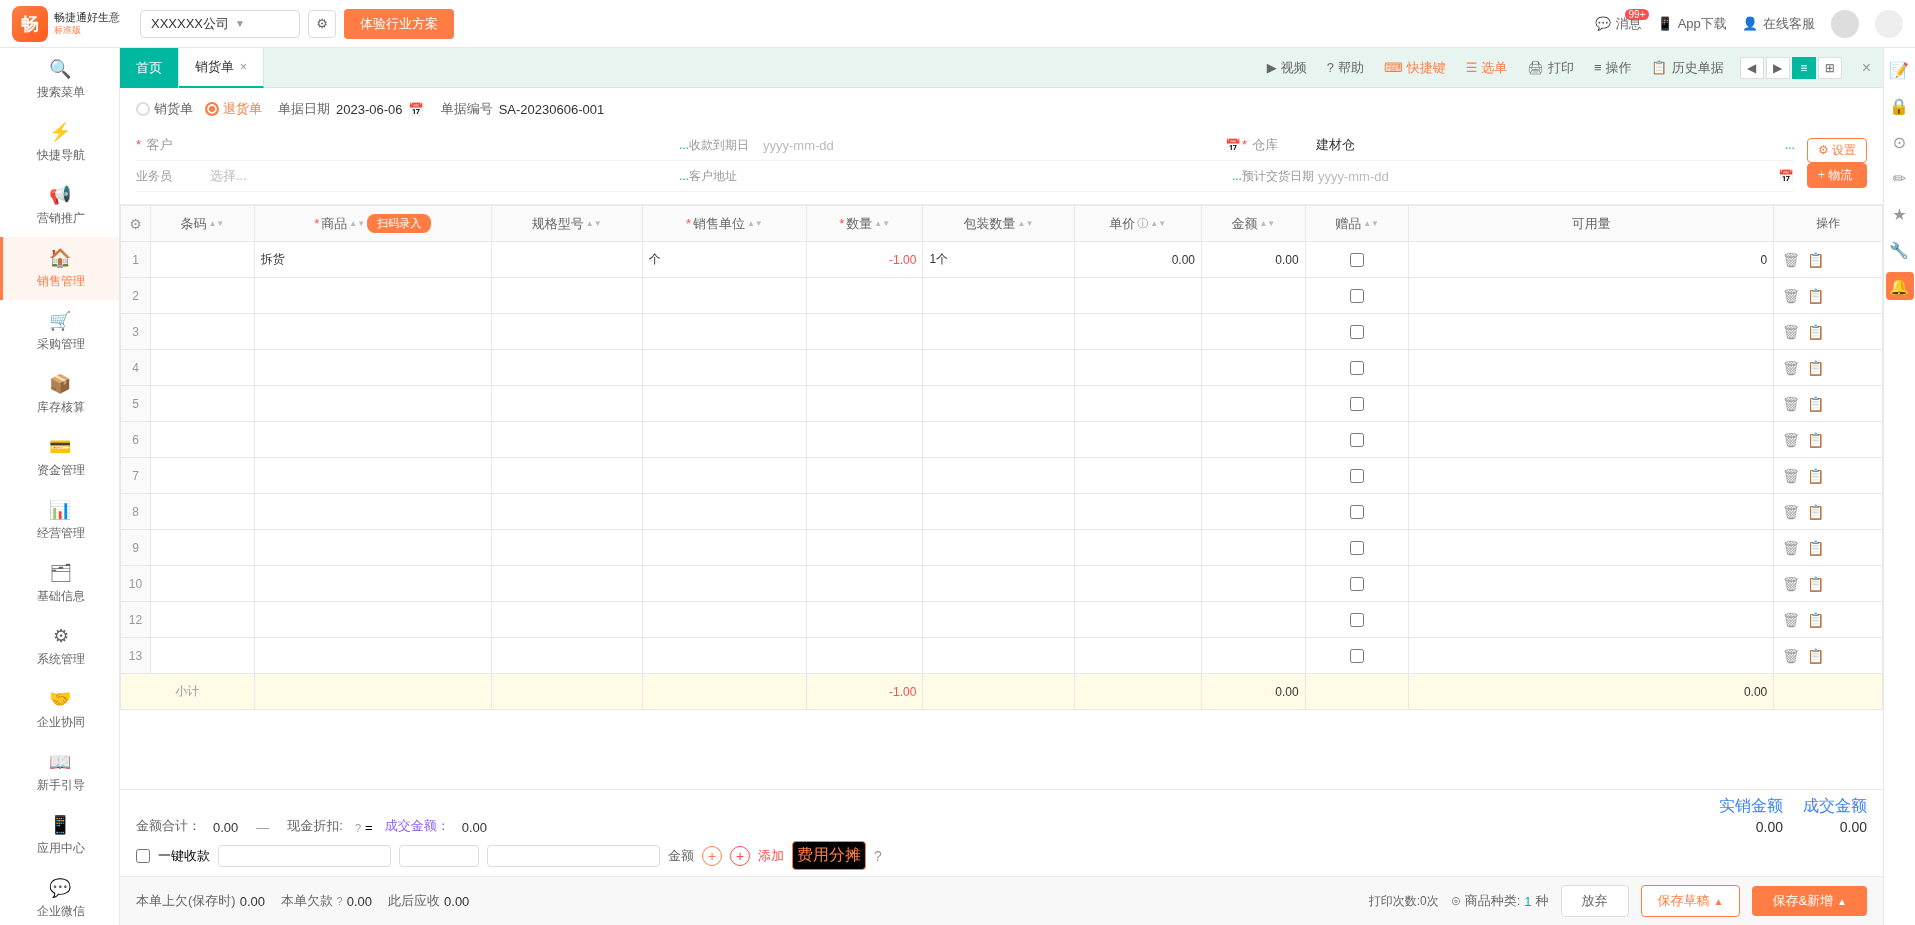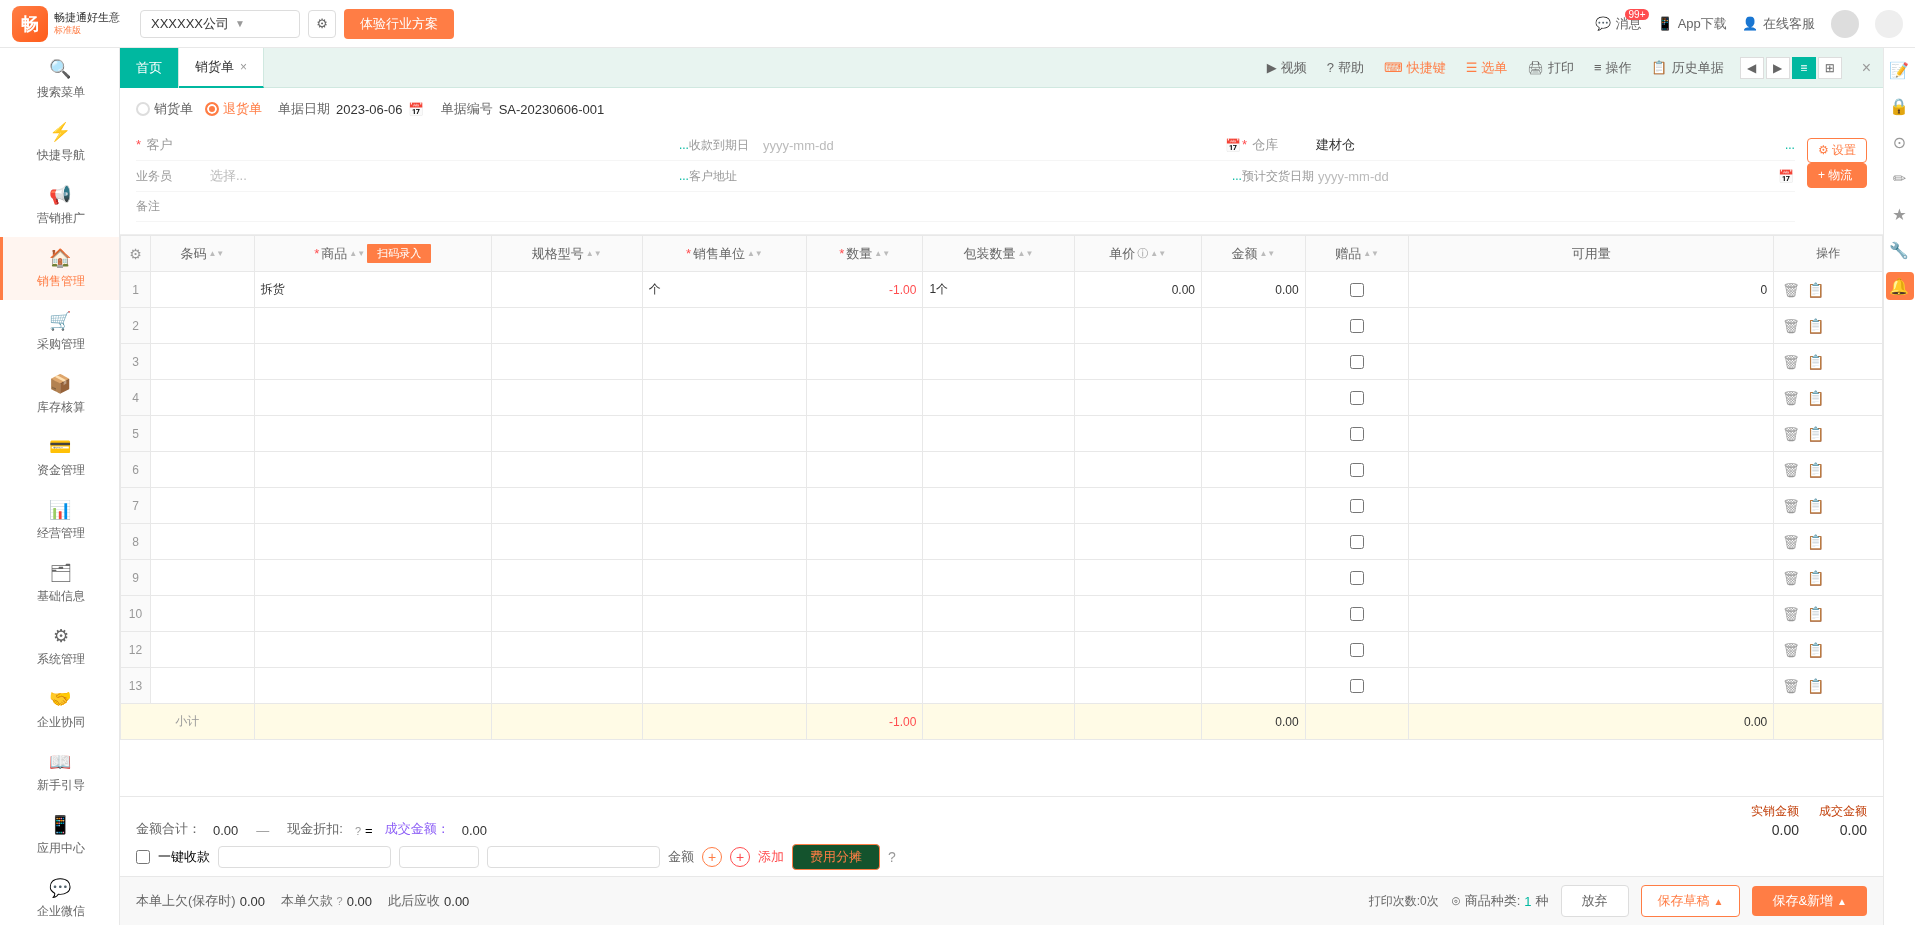--- a/index.html
+++ b/index.html
@@ -67,21 +67,21 @@
     .side-btn { background: #fff; border: 1px solid #ff7d45; color: #ff7d45; border-radius: 4px; padding: 3px 10px; cursor: pointer; font-size: 12px; display: flex; align-items: center; gap: 4px; }
     .side-btn.primary { background: #ff7d45; color: white; }
 
     
     .table-container { flex: 1; overflow: auto; background: #fff; }
     .data-table { width: 100%; border-collapse: collapse; }
     .data-table th { background: #fafafa; border: 1px solid #e8e8e8; padding: 8px 6px; color: #666; font-weight: 500; font-size: 12px; white-space: nowrap; position: sticky; top: 0; z-index: 2; }
     .data-table td { border: 1px solid #e8e8e8; padding: 6px; color: #333; font-size: 12px; height: 36px; }
     .data-table .row-num { color: #999; text-align: center; width: 30px; background: #fafafa; }
     .data-table .red-val { color: #ff4d4f; }
-    .scan-btn { background: #ff7d45; color: white; border: none; border-radius: 1px; padding: 2px 10px; font-size: 11px; cursor: pointer; }
+    .scan-btn { background: #ff7d45; color: white; border: none; border-radius: 8px; padding: 2px 10px; font-size: 11px; cursor: pointer; }
     .th-sort { display: flex; align-items: center; gap: 2px; justify-content: center; }
     .sort-arrows { display: flex; flex-direction: column; gap: 0; font-size: 8px; color: #bbb; line-height: 1; }
     .required-star { color: #ff4d4f; }
     .subtotal-row { background: #fffbe6; font-weight: 500; }
     .checkbox-cell { display: flex; justify-content: center; }
     input[type="checkbox"] { width: 14px; height: 14px; cursor: pointer; }
     .op-btn { background: none; border: none; cursor: pointer; color: #999; font-size: 14px; padding: 0 2px; }
     .th-gear { font-size: 14px; color: #999; cursor: pointer; }
     .info-icon { color: #999; font-size: 11px; cursor: pointer; }
 
@@ -91,25 +91,25 @@
     .amount-label { color: #666; font-size: 13px; }
     .amount-value { color: #333; font-size: 13px; }
     .dash { color: #999; margin: 0 6px; }
     .deal-label { color: #8b5cf6; font-size: 13px; }
     .deal-value { color: #333; font-size: 13px; }
     .bottom-row2 { display: flex; align-items: center; gap: 8px; }
     .pay-checkbox { cursor: pointer; }
     .pay-method { border: 1px solid #ddd; border-radius: 4px; padding: 3px 8px; color: #333; font-size: 12px; min-width: 80px; }
     .account-input { border: 1px solid #ddd; border-radius: 4px; padding: 3px 8px; color: #333; font-size: 12px; min-width: 80px; }
     .add-btn { background: none; border: 1px solid #ff7d45; color: #ff7d45; border-radius: 50%; width: 20px; height: 20px; display: flex; align-items: center; justify-content: center; cursor: pointer; font-size: 14px; line-height: 1; }
-    .expense-btn { border: 1px solid #ff7d45; color: #ff7d45; background: #14532d; border-radius: 4px; padding: 3px 17px; cursor: pointer; font-size: 13px; }
+    .expense-btn { border: 1px solid #ff7d45; color: #ff7d45; background: #000000; border-radius: 4px; padding: 3px 4px; cursor: pointer; font-size: 16px; }
     .help-icon { color: #999; cursor: pointer; font-size: 14px; }
     .bottom-right-amounts { margin-left: auto; display: flex; gap: 20px; align-items: center; }
     .amount-block { display: flex; flex-direction: column; gap: 2px; align-items: flex-end; }
-    .amount-block-label { color: #c2410c; font-size: 12px; }
+    .amount-block-label { color: #3b82f6; font-size: 16px; }
     .amount-block-value { color: #333; font-size: 14px; font-weight: 500; }
 
     
     .footer-bar { display: flex; align-items: center; background: #f8f8f8; border-top: 1px solid #e8e8e8; padding: 8px 16px; flex-shrink: 0; gap: 16px; }
     .footer-item { display: flex; align-items: center; gap: 4px; color: #666; font-size: 12px; }
     .footer-item .val { color: #333; }
     .footer-right { margin-left: auto; display: flex; align-items: center; gap: 12px; }
     .print-count { color: #666; font-size: 12px; }
     .product-type { display: flex; align-items: center; gap: 4px; color: #666; font-size: 12px; }
     .product-type .val { color: #00b8a0; }
@@ -334,24 +334,20 @@
             <span class="field-label">客户地址</span>
             <span class="field-value"></span>
             <span class="ellipsis-btn">...</span>
           </div>
           <div class="field-row">
             <span class="field-label">预计交货日期</span>
             <span class="field-value" style="color:#bbb;">yyyy-mm-dd</span>
             <span class="field-cal-icon">📅</span>
           </div>
 
-          <div class="field-row" style="grid-column:1/4;">
-            <span class="field-label">备注</span>
-            <span class="field-value" style="flex:1;"></span>
-          </div>
         </div>
 
         <div class="side-btns" style="padding-left:12px; padding-top:8px;">
           <button class="side-btn">⚙ 设置</button>
           <button class="side-btn primary">+ 物流</button>
         </div>
       </div>
     </div>
 
     <div class="table-container">

